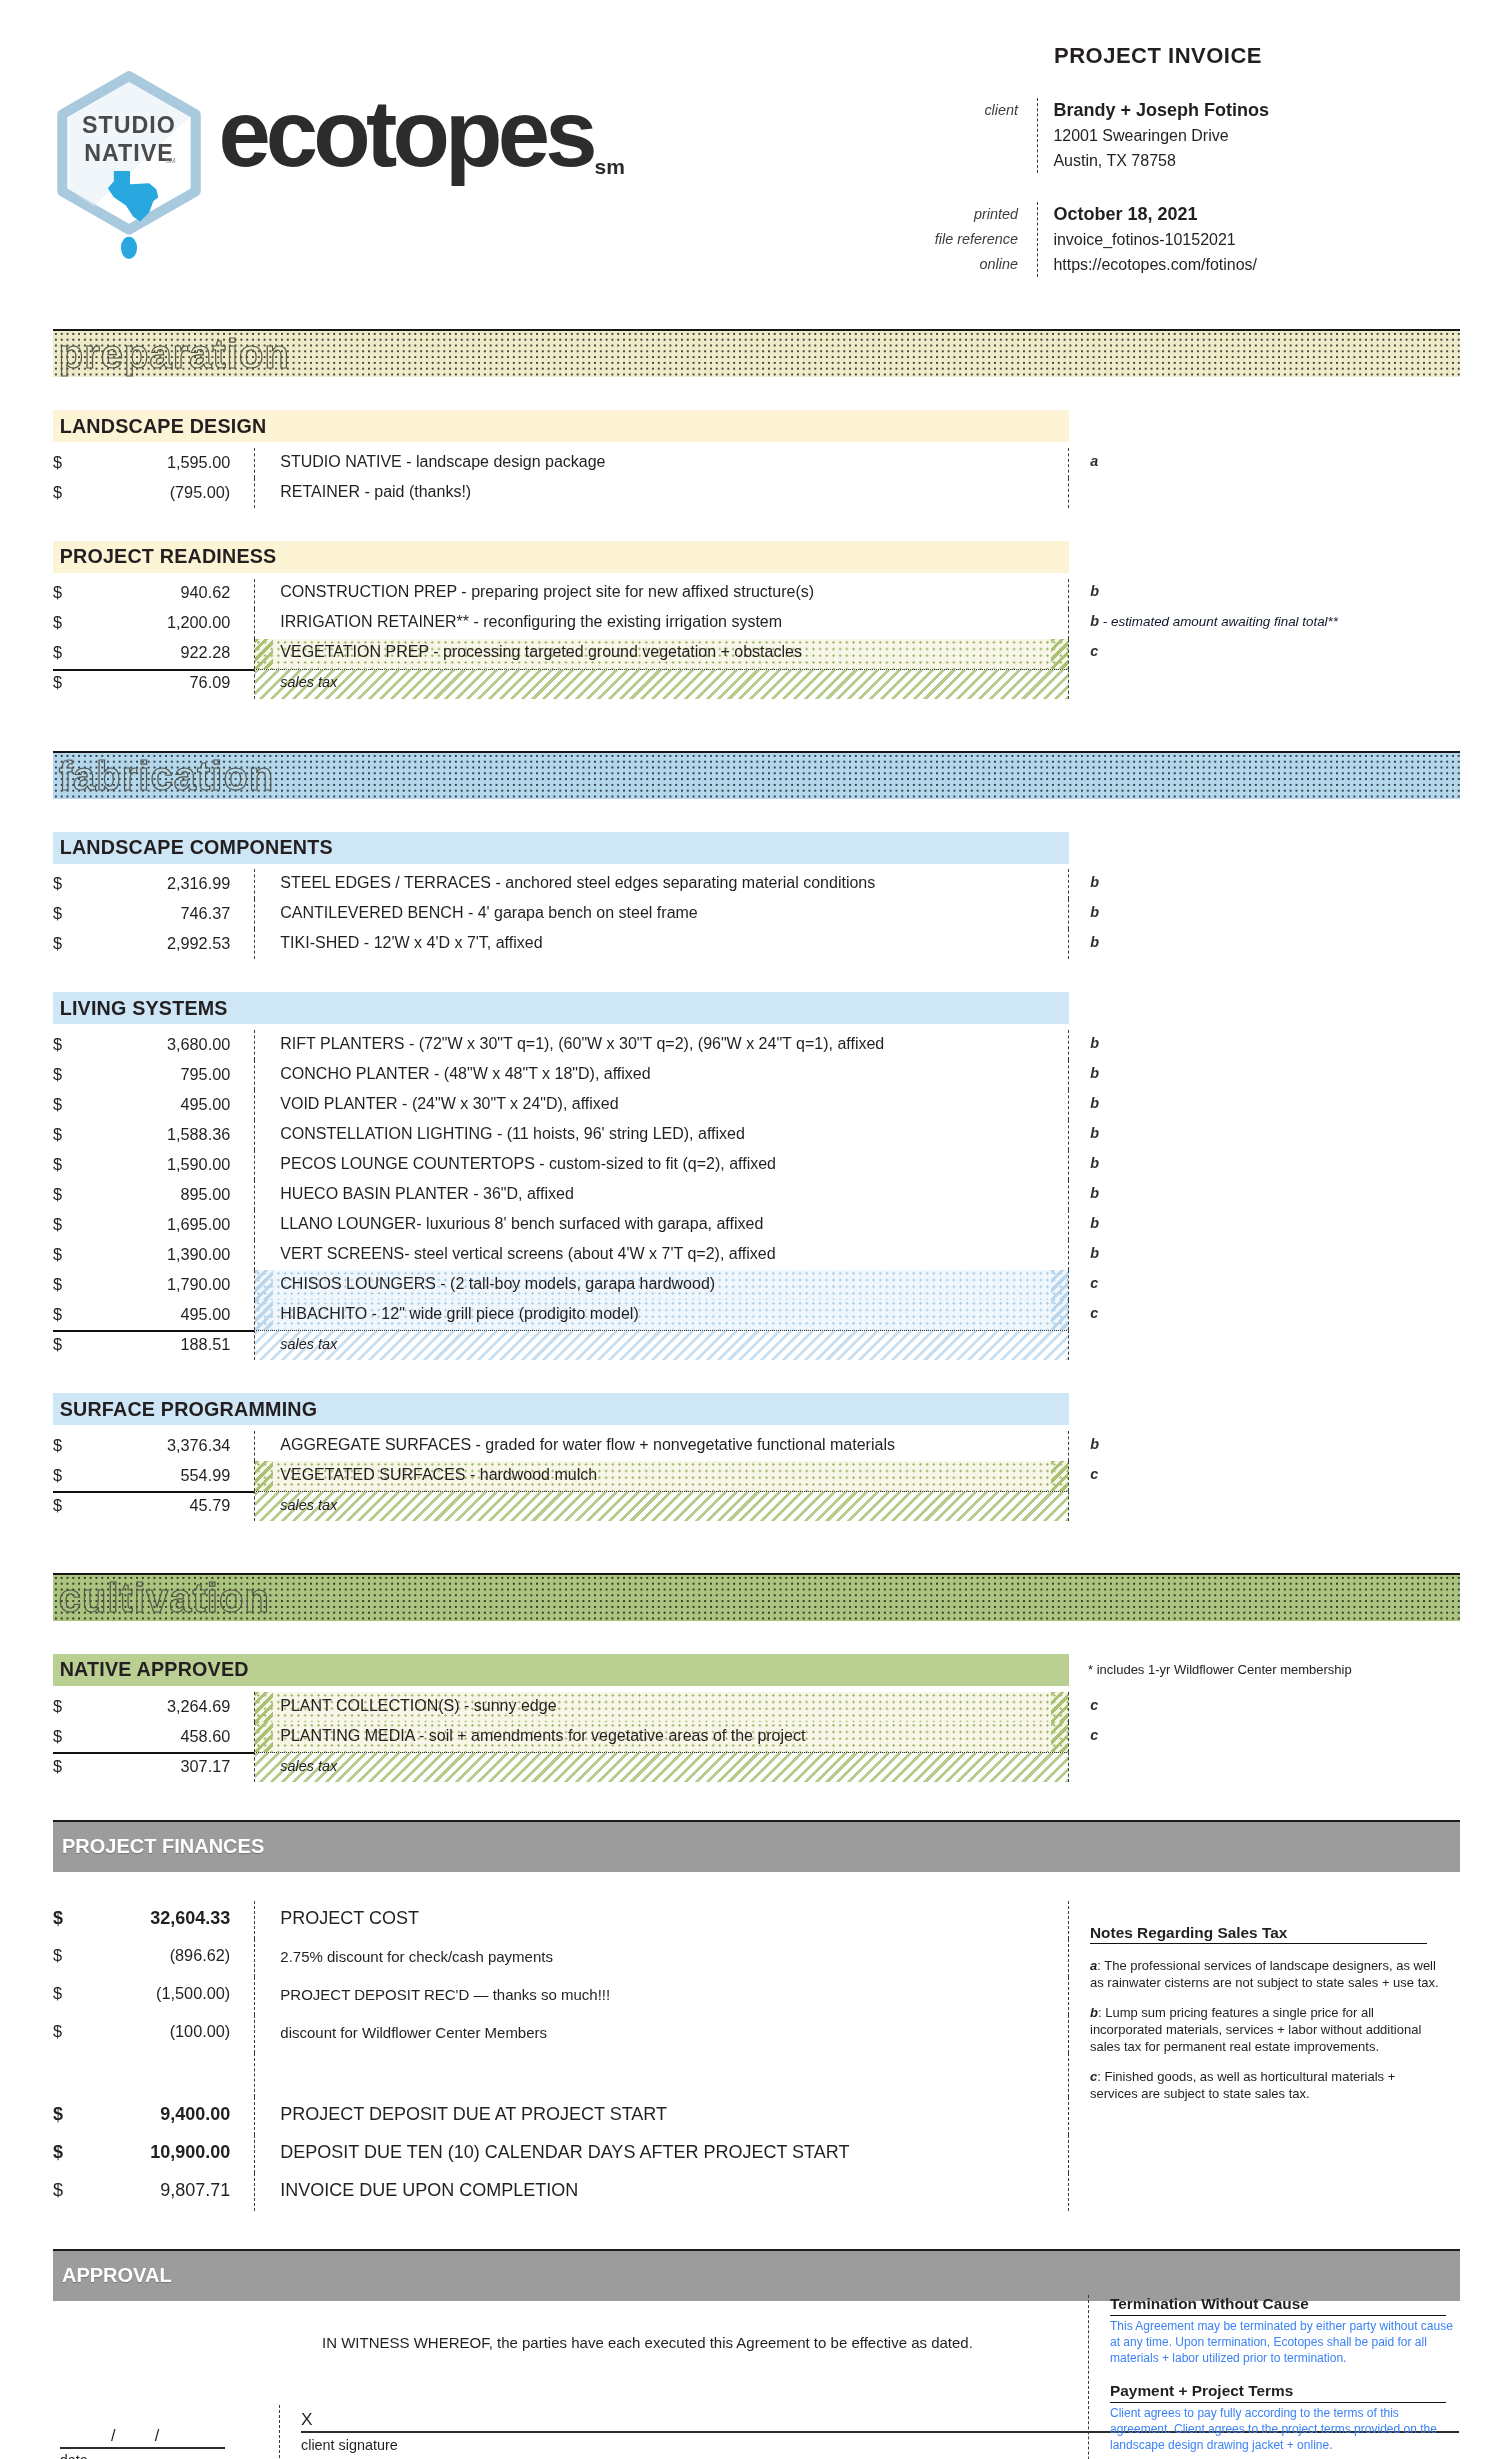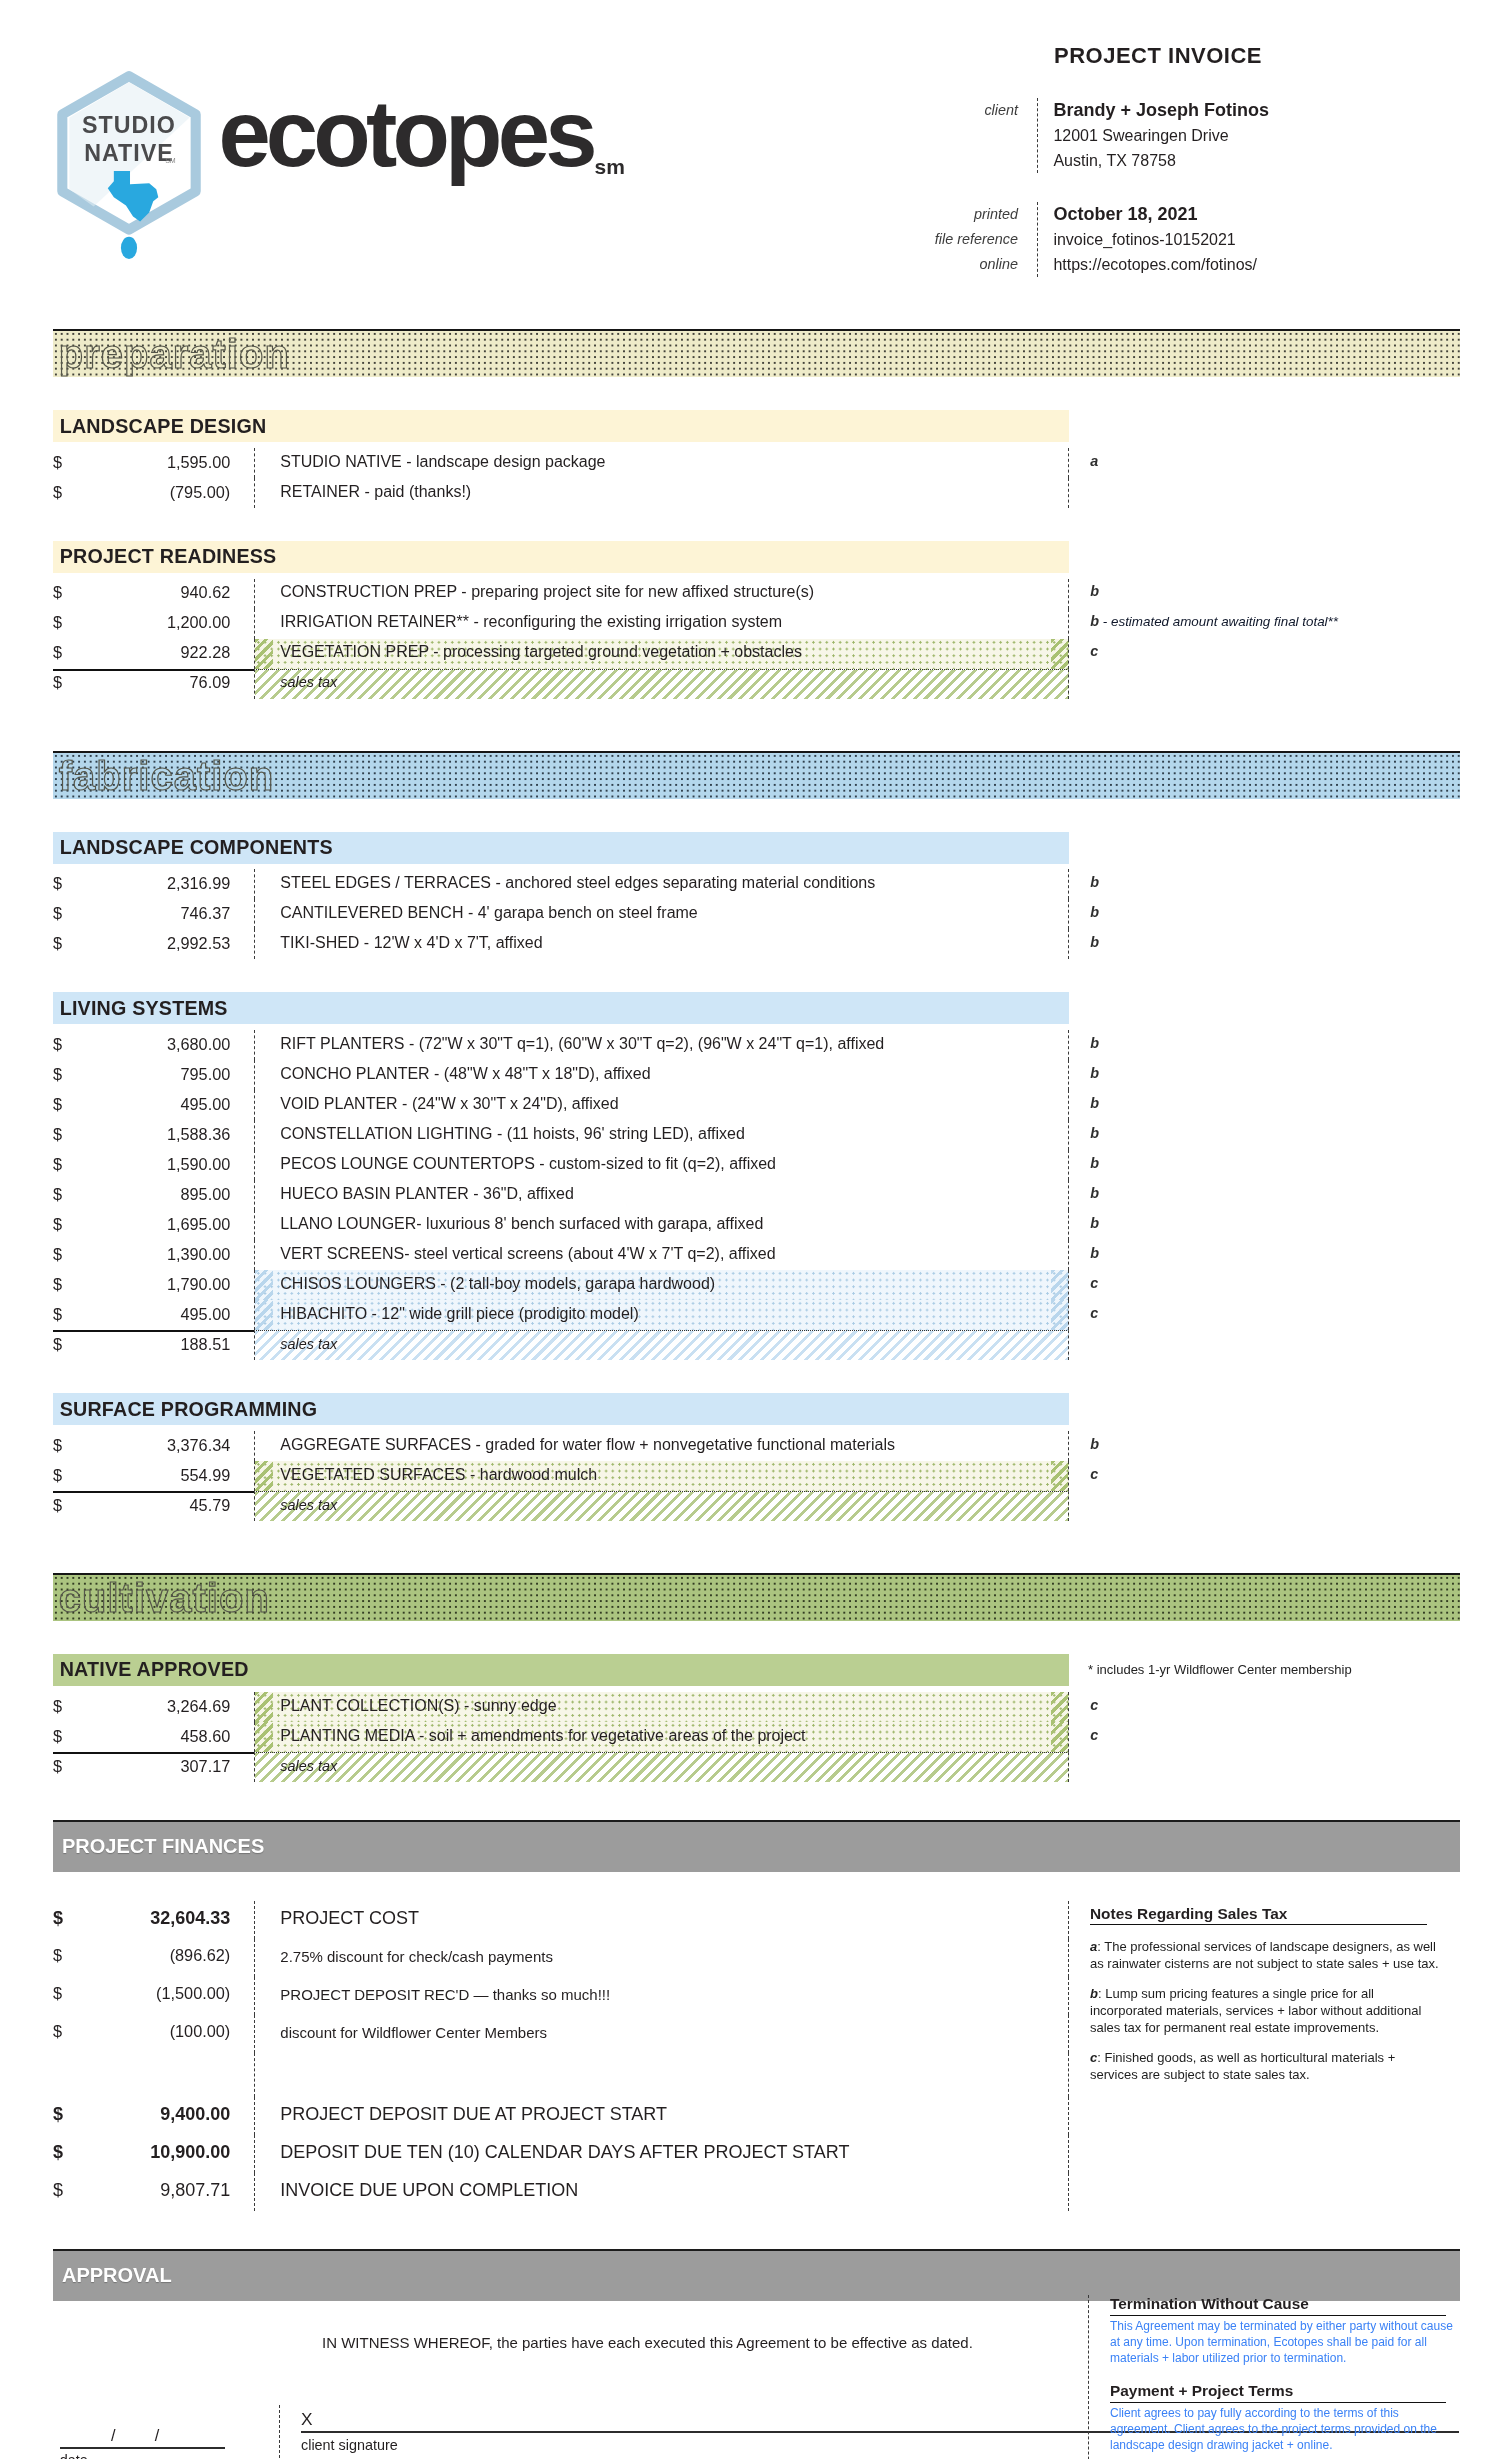--- a/index.html
+++ b/index.html
@@ -69,21 +69,21 @@
   .fin-left { width:1016px; }
   .fin-row { display:grid; grid-template-columns:17.3px 160px 24px 815px; min-height:38px; }
   .fin-row .c-desc { border-right:1.9px dashed #3a3a3a; }
   .fin-row.big .c-cur,.fin-row.big .c-amt { font-size:18px; padding-top:7.7px; }
   .fin-row.big .c-desc { font-size:18px; padding-top:7.7px; }
   .fin-row.small .c-cur,.fin-row.small .c-amt { font-size:16.3px; padding-top:7.7px; }
   .fin-row.small .c-desc { font-size:15px; padding-top:9.6px; }
   .fin-row.bold .c-cur,.fin-row.bold .c-amt { font-weight:bold; }
   .fin-spacer { height:44px; }
   .fin-spacer .c-desc { border-top:none; }
-  .fin-right { width:372px; padding-left:21px; padding-top:3.8px; }
+  .fin-right { width:372px; padding-left:21px; padding-top:3.8px;margin-top:19px; }
   .notes-title { font-size:15.4px; font-weight:bold; border-bottom:1.9px solid #111; padding-bottom:1.9px; margin-bottom:13.4px; width:96%; }
   .note-item { font-size:13px; line-height:1.3; margin-bottom:13.4px; color:#1e1e1e; }
   .note-key { font-weight:bold; font-style:italic; }
 
   
   .approval { position:relative; }
   .witness { margin-left:269px; margin-top:33px; font-size:15px; width:740px; }
   .sig-block { margin-top:54px; }
   .sig-row { display:flex; margin-bottom:50px; position:relative; }
   .sig-date { width:176px; padding-top:21px; }

